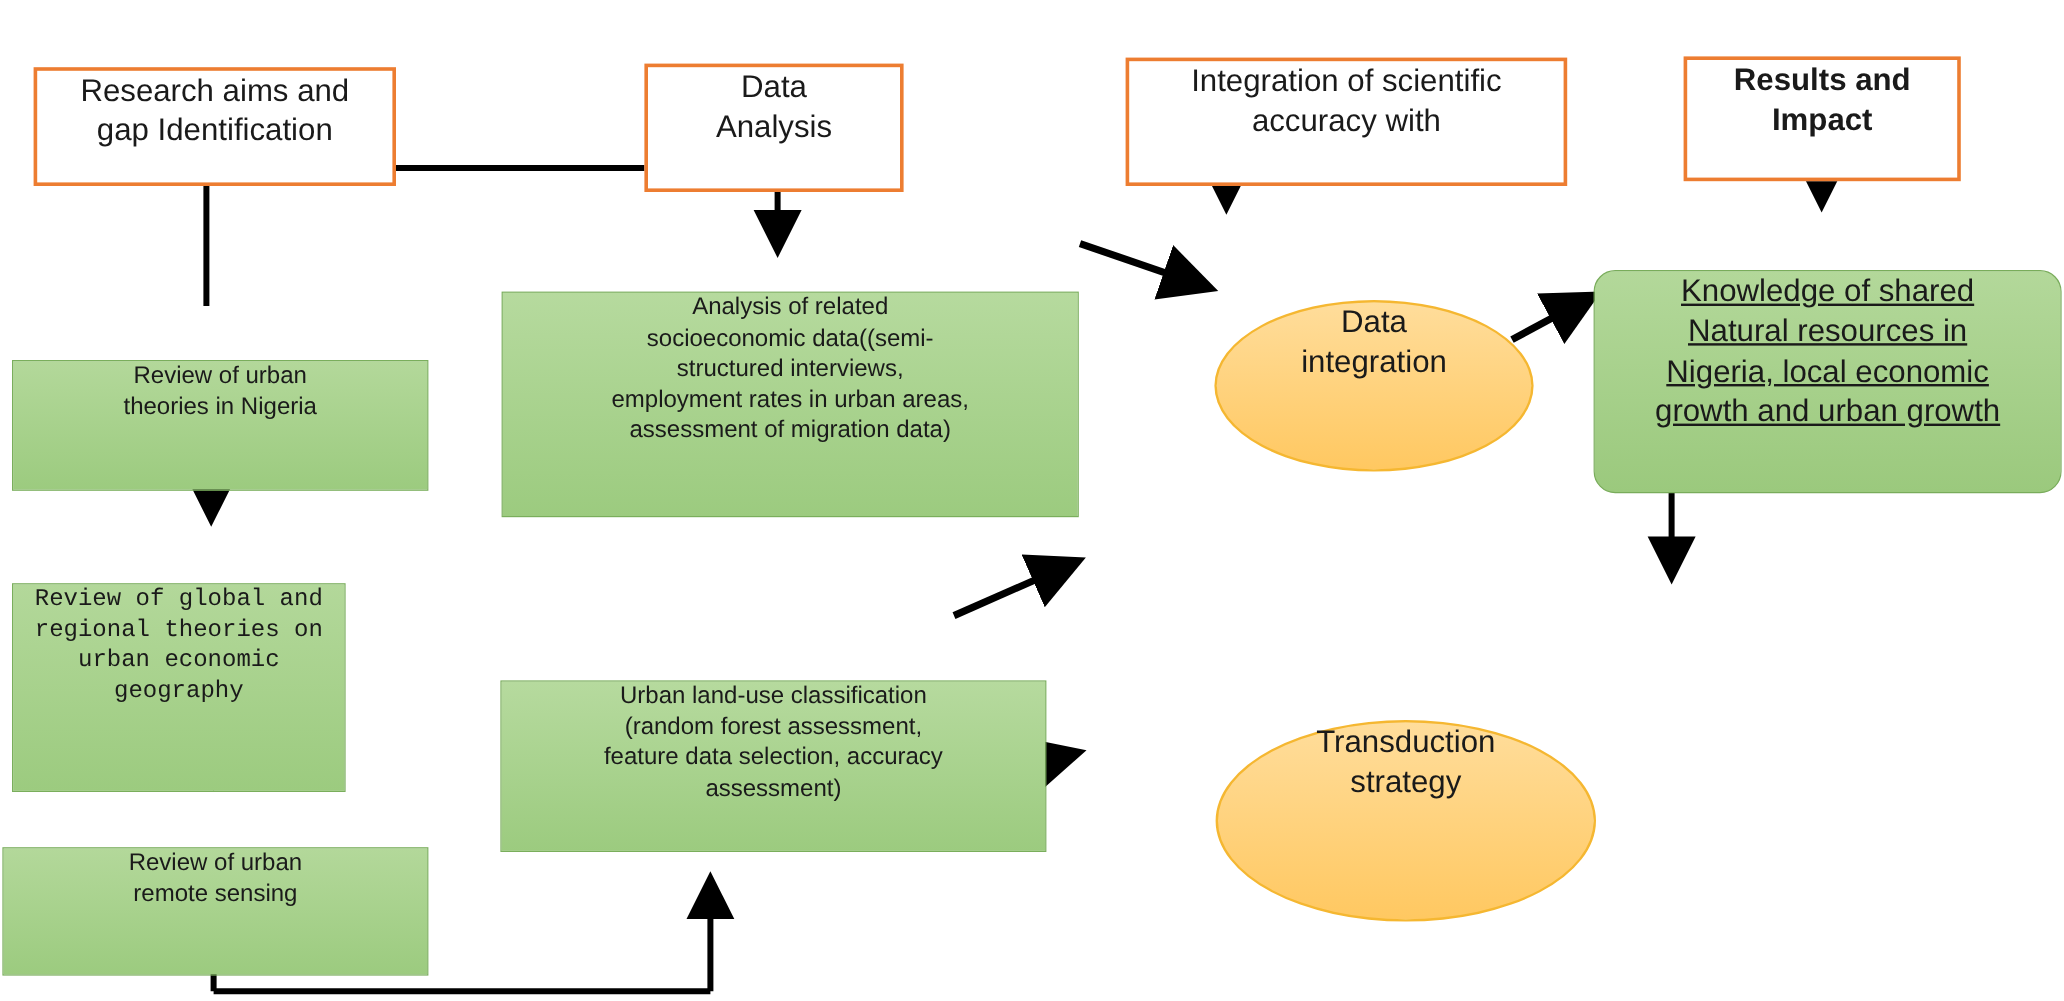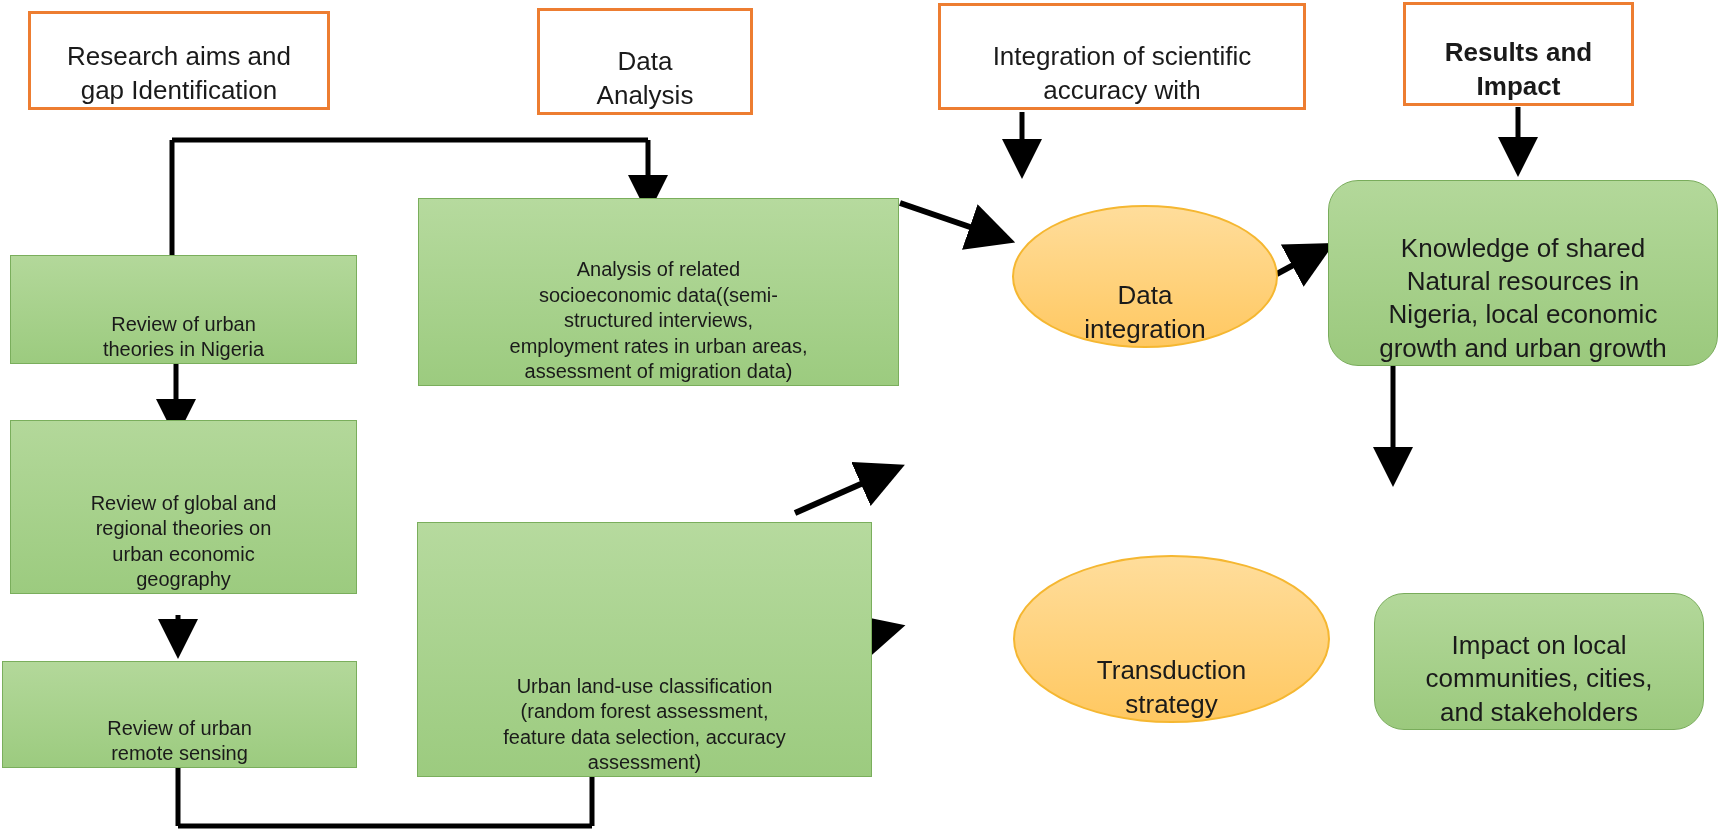--- a/index.html
+++ b/index.html
@@ -22,25 +22,26 @@
     left: 0;
     top: 0;
     width: 1720px;
     height: 834px;
     pointer-events: none;
   }
   .node {
     position: absolute;
     box-sizing: border-box;
     display: flex;
-    align-items: flex-end;
+    align-items: flex-start;
     justify-content: center;
     text-align: center;
     color: #1a1a1a;
     line-height: 1.28;
+    margin-top: 45px;
   }
   .node .txt {
     display: block;
     width: 100%;
     padding: 0 6px;
     white-space: pre-line;
   }
   
   .phase {
     background: #ffffff;
@@ -51,24 +52,25 @@
   .proc {
     background: linear-gradient(180deg, #b3d89a 0%, #9ccb7f 100%);
     border: 1px solid #7aae5c;
     font-size: 20px;
   }
   .proc.flat {
     background: linear-gradient(180deg, #b6da9e 0%, #9ccb7f 100%);
   }
   
   .round {
-    border-radius: 30px;
+    border-radius: 18px;
     background: linear-gradient(180deg, #b3d89a 0%, #9bc97d 100%);
     border: 1px solid #79ac5b;
     font-size: 26px;
+    text-decoration: underline;
   }
   
   .ellipse {
     border-radius: 50%;
     background: linear-gradient(180deg, #ffdd9b 0%, #ffc861 100%);
     border: 2px solid #f5b731;
     font-size: 26px;
   }
 </style>
 </head>
@@ -132,41 +134,41 @@
   <div class="node phase" style="left:1403px; top:2px; width:231px; height:104px;font-weight:bold;">
     <span class="txt">Results and
 Impact</span>
   </div>
 
   <div class="node proc" style="left:10px; top:255px; width:347px; height:109px;">
     <span class="txt">Review of urban
 theories in Nigeria</span>
   </div>
 
-  <div class="node proc" style="left:10px; top:420px; width:347px; height:174px;">
+  <div class="node proc" style="left:10px; top:441px; width:278px; height:174px;font-family:Liberation Mono, monospace;">
     <span class="txt">Review of  global and
 regional theories on
 urban economic
 geography</span>
   </div>
 
   <div class="node proc" style="left:2px; top:661px; width:355px; height:107px;">
     <span class="txt">Review of urban
 remote sensing</span>
   </div>
 
   <div class="node proc flat" style="left:418px; top:198px; width:481px; height:188px;">
     <span class="txt">Analysis of related
 socioeconomic data((semi-
 structured interviews,
 employment rates in urban areas,
 assessment of migration data)</span>
   </div>
 
-  <div class="node proc flat" style="left:417px; top:522px; width:455px; height:255px;">
+  <div class="node proc flat" style="left:417px; top:522px; width:455px; height:143px;">
     <span class="txt">Urban land-use classification
 (random forest assessment,
 feature data selection, accuracy
 assessment)</span>
   </div>
 
   <div class="node ellipse" style="left:1012px; top:205px; width:266px; height:143px;">
     <span class="txt">Data
 integration</span>
   </div>
@@ -177,19 +179,14 @@
 strategy</span>
   </div>
 
   <div class="node round" style="left:1328px; top:180px; width:390px; height:186px;">
     <span class="txt">Knowledge of shared
 Natural resources in
 Nigeria, local economic
 growth and urban growth</span>
   </div>
 
-  <div class="node round" style="left:1374px; top:593px; width:330px; height:137px;">
-    <span class="txt">Impact on local
-communities, cities,
-and stakeholders</span>
-  </div>
 
 </div>
 
 </body></html>

